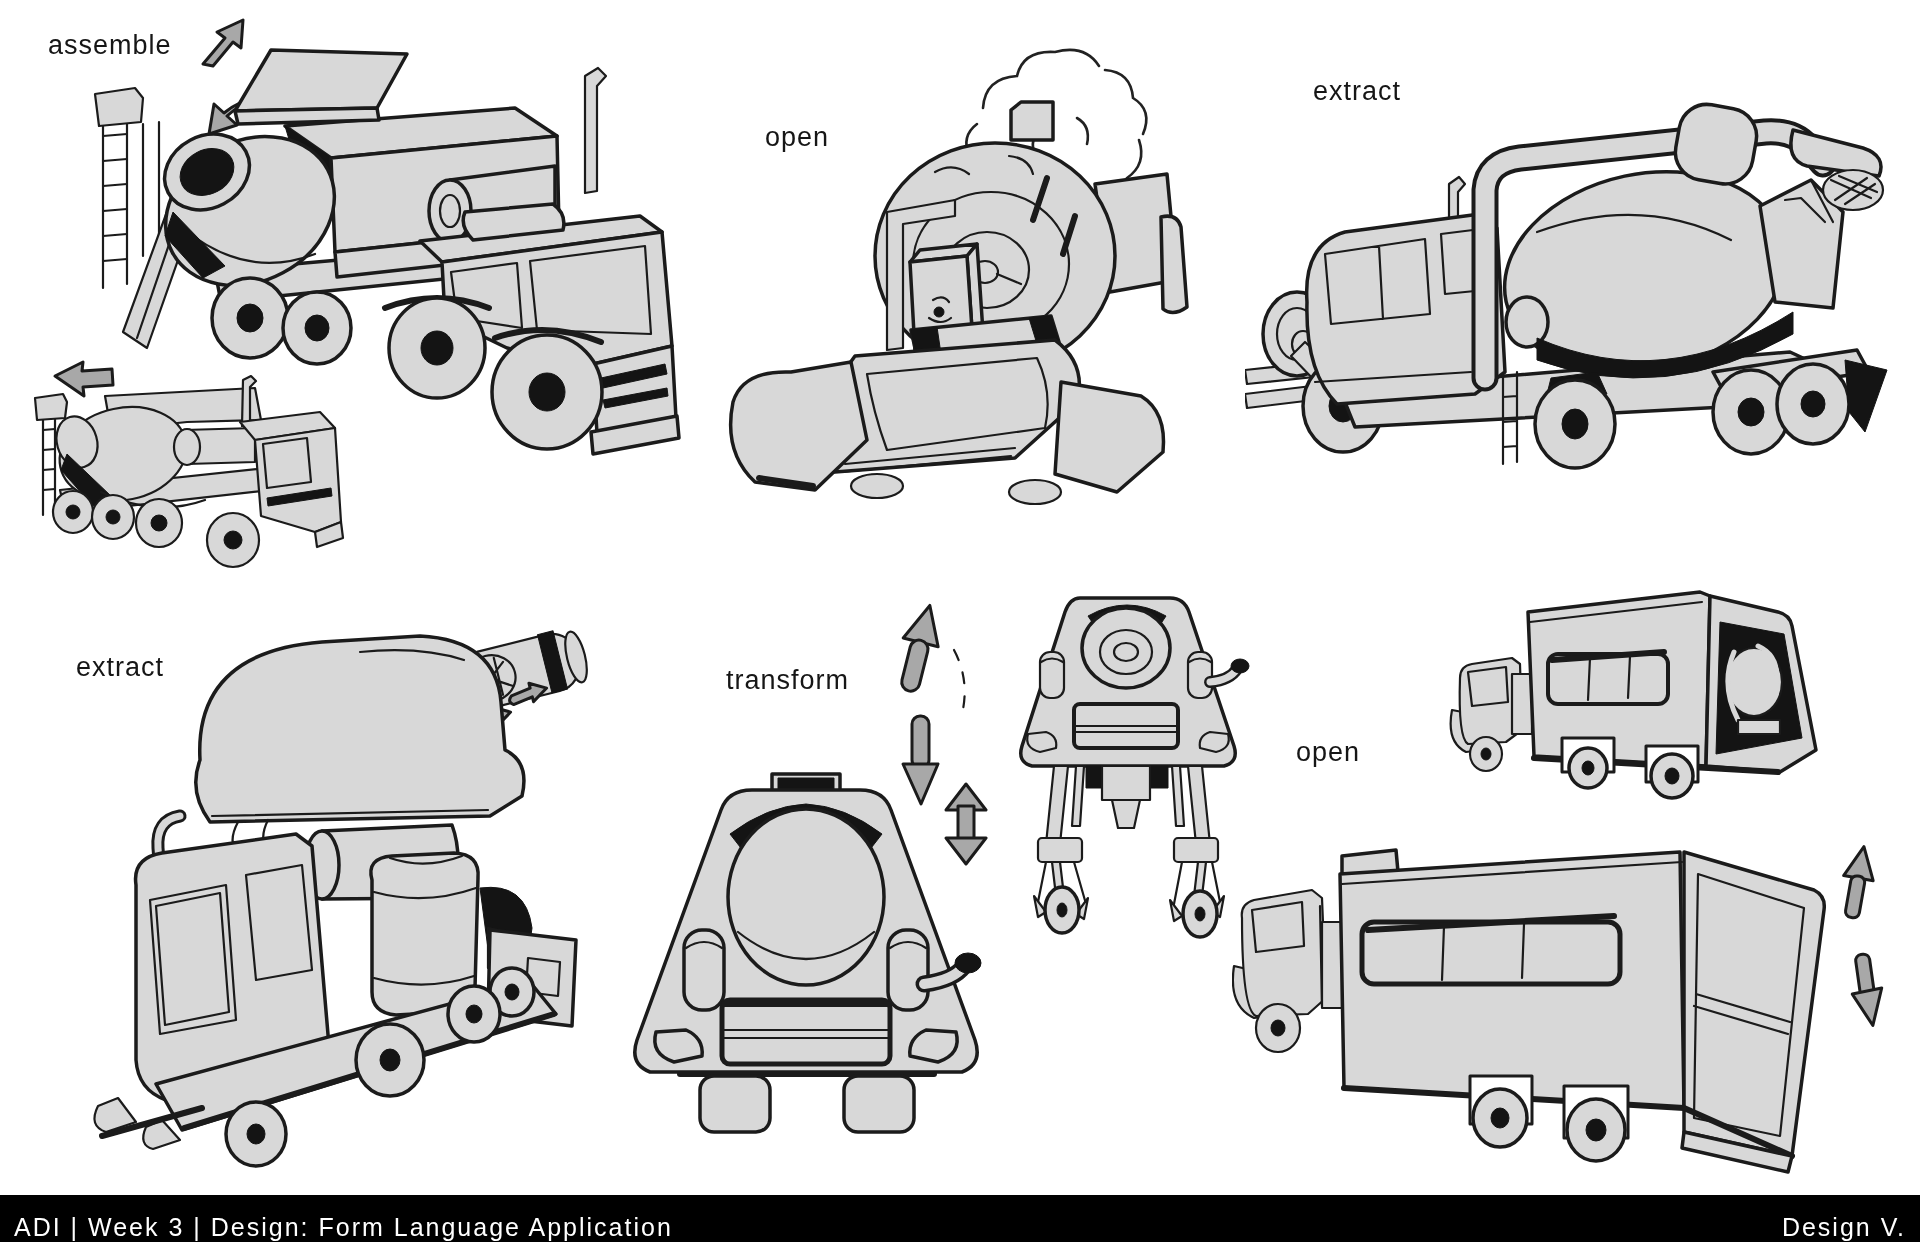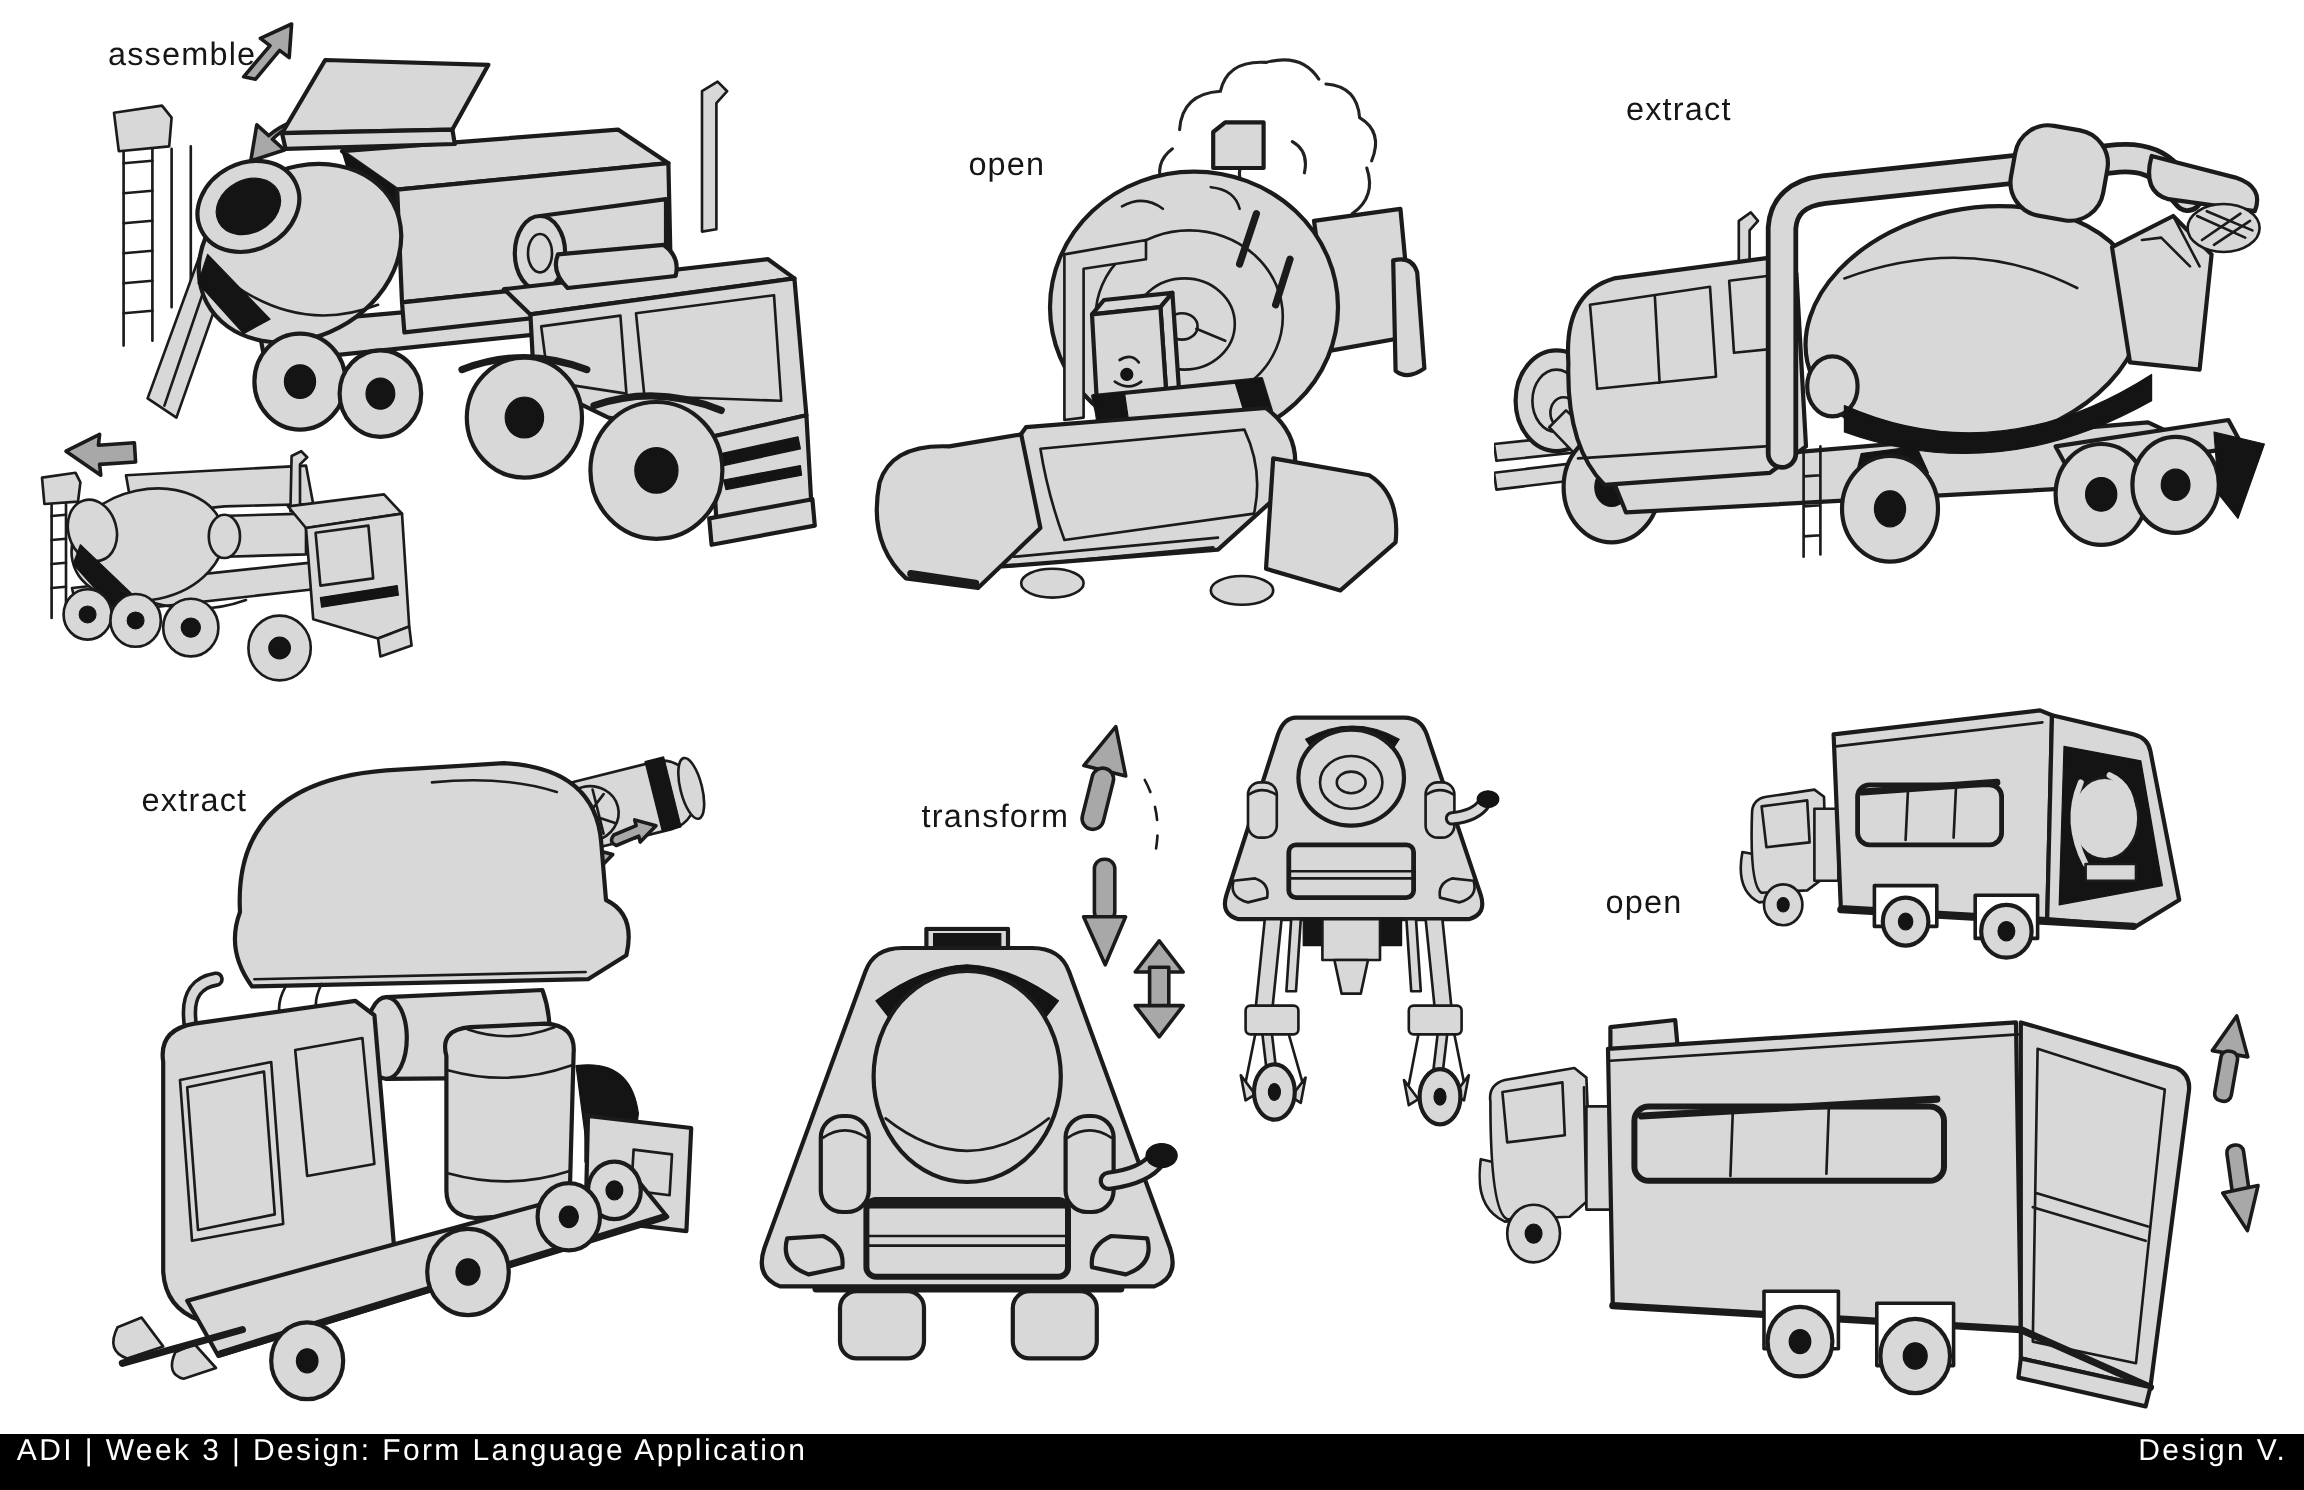--- a/index.html
+++ b/index.html
@@ -1,31 +1,31 @@
 <!DOCTYPE html>
 <html><head>
 <meta charset="utf-8">
 <style>
   html,body{margin:0;padding:0;background:#fff;}
   #canvas{position:relative;width:1920px;height:1242px;background:#ffffff;overflow:hidden;
           font-family:"Liberation Sans",sans-serif;}
-  .sketch-label{position:absolute;font-size:27px;letter-spacing:1px;color:#161616;font-weight:400;margin-left:42px;}
+  .sketch-label{position:absolute;font-size:27px;letter-spacing:1px;color:#161616;font-weight:400;}
   .sketch{position:absolute;}
   
   .f{fill:#d8d8d8;stroke:#1b1b1b;stroke-width:3.5;stroke-linejoin:round;stroke-linecap:round}
   .f2{fill:#d8d8d8;stroke:#1b1b1b;stroke-width:2.2;stroke-linejoin:round;stroke-linecap:round}
   .ln{fill:none;stroke:#1b1b1b;stroke-width:2.2;stroke-linejoin:round;stroke-linecap:round}
   .th{fill:none;stroke:#1b1b1b;stroke-width:6;stroke-linejoin:round;stroke-linecap:round}
   .dk{fill:#141414;stroke:#141414;stroke-width:1;stroke-linejoin:round}
   .ar{fill:#a8a8a8;stroke:#1b1b1b;stroke-width:3;stroke-linejoin:round}
   .wt{fill:#ffffff;stroke:#1b1b1b;stroke-width:3;stroke-linejoin:round}
   .smoke{fill:none;stroke:#222;stroke-width:2.6;stroke-linecap:round}
   
   #footer{position:absolute;left:0;bottom:0;width:100%;height:47px;background:#000;
-          display:flex;align-items:flex-start;justify-content:space-between;
+          display:flex;align-items:flex-end;justify-content:space-between;
           padding:0 14px;box-sizing:border-box;}
   #footer span{color:#fff;font-size:25px;letter-spacing:2px;white-space:nowrap;}
 </style>
 </head>
 <body>
 
 <div id="canvas">
 
   <div class="sketch-label" style="left:48px;top:30px">assemble</div>
   <div class="sketch-label" style="left:765px;top:122px">open</div>

